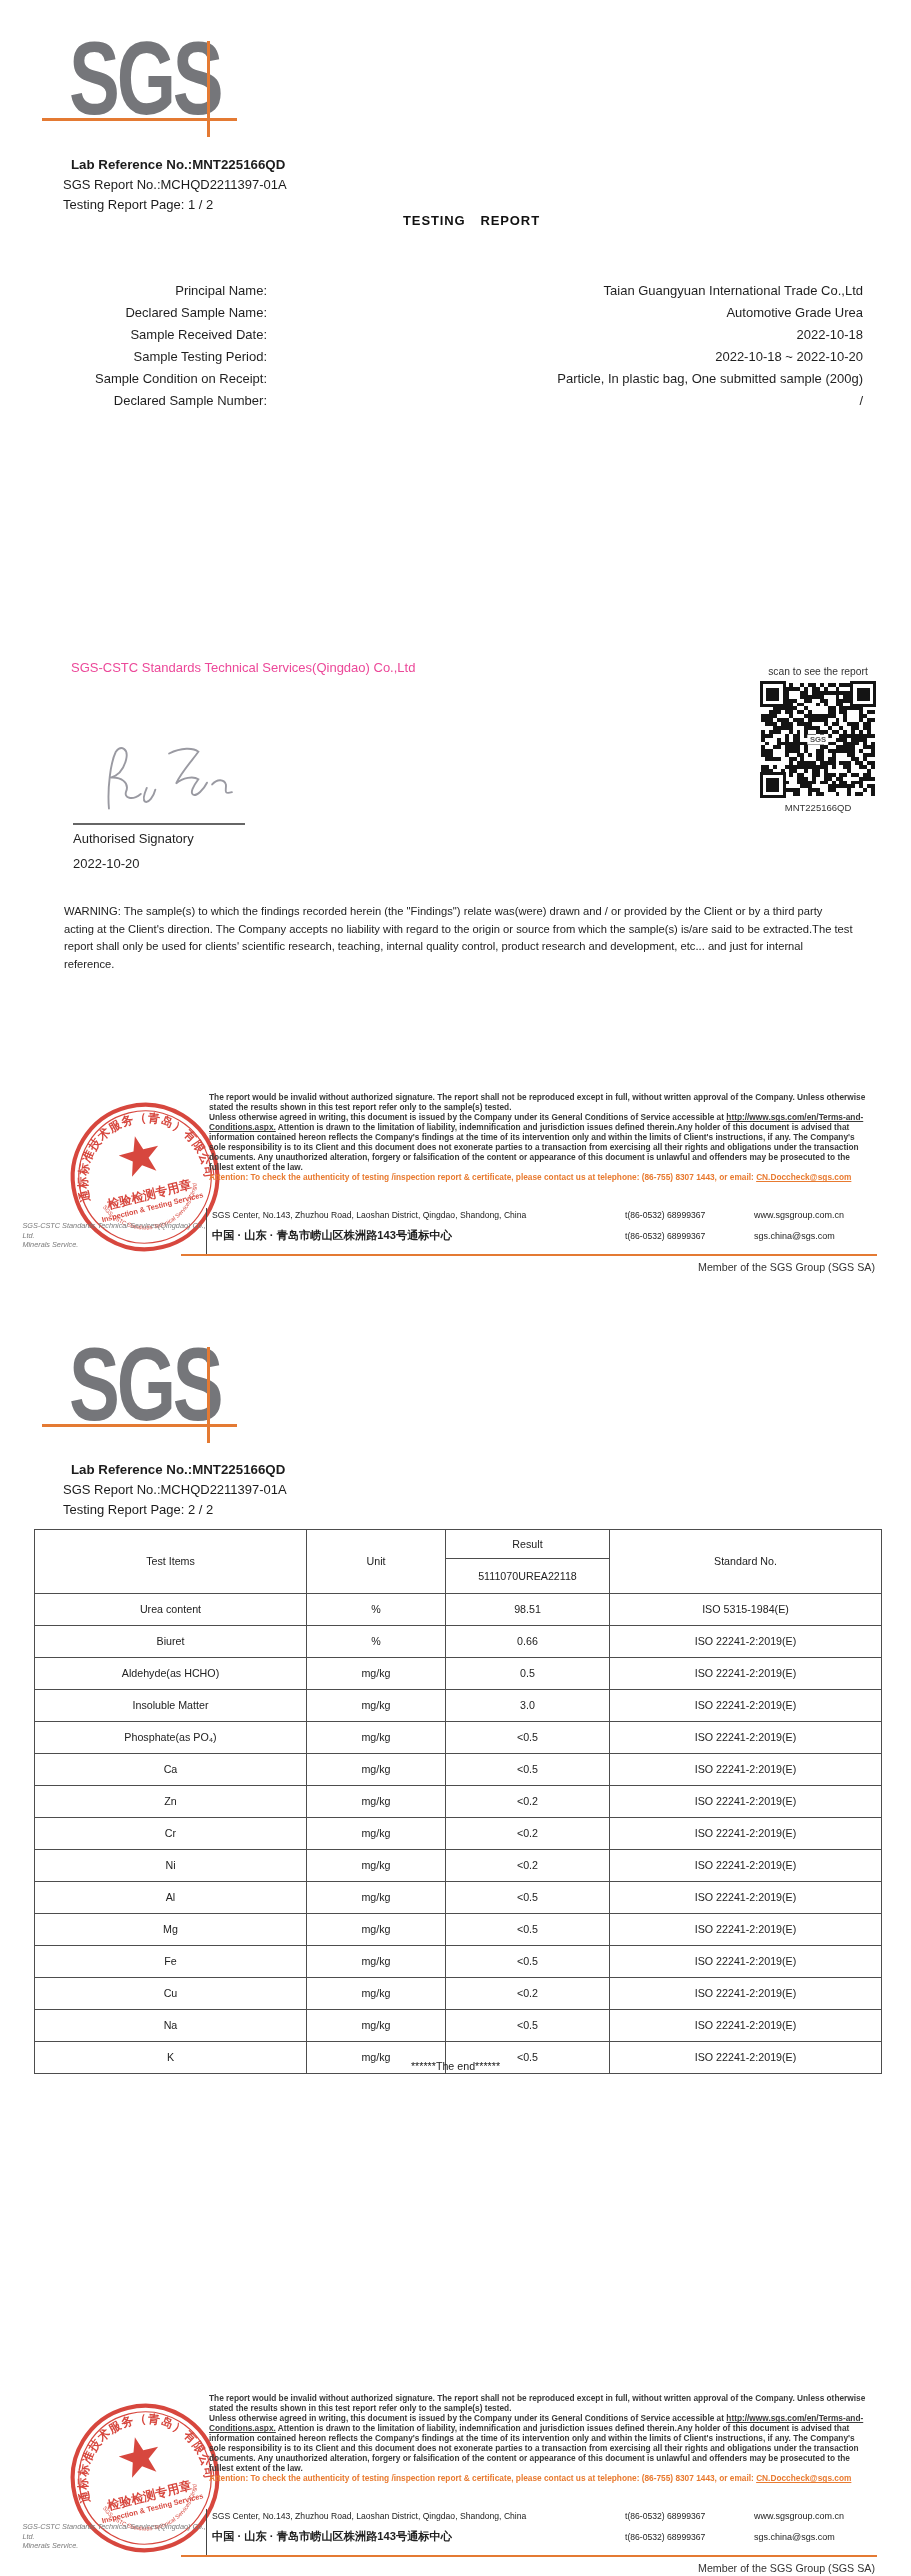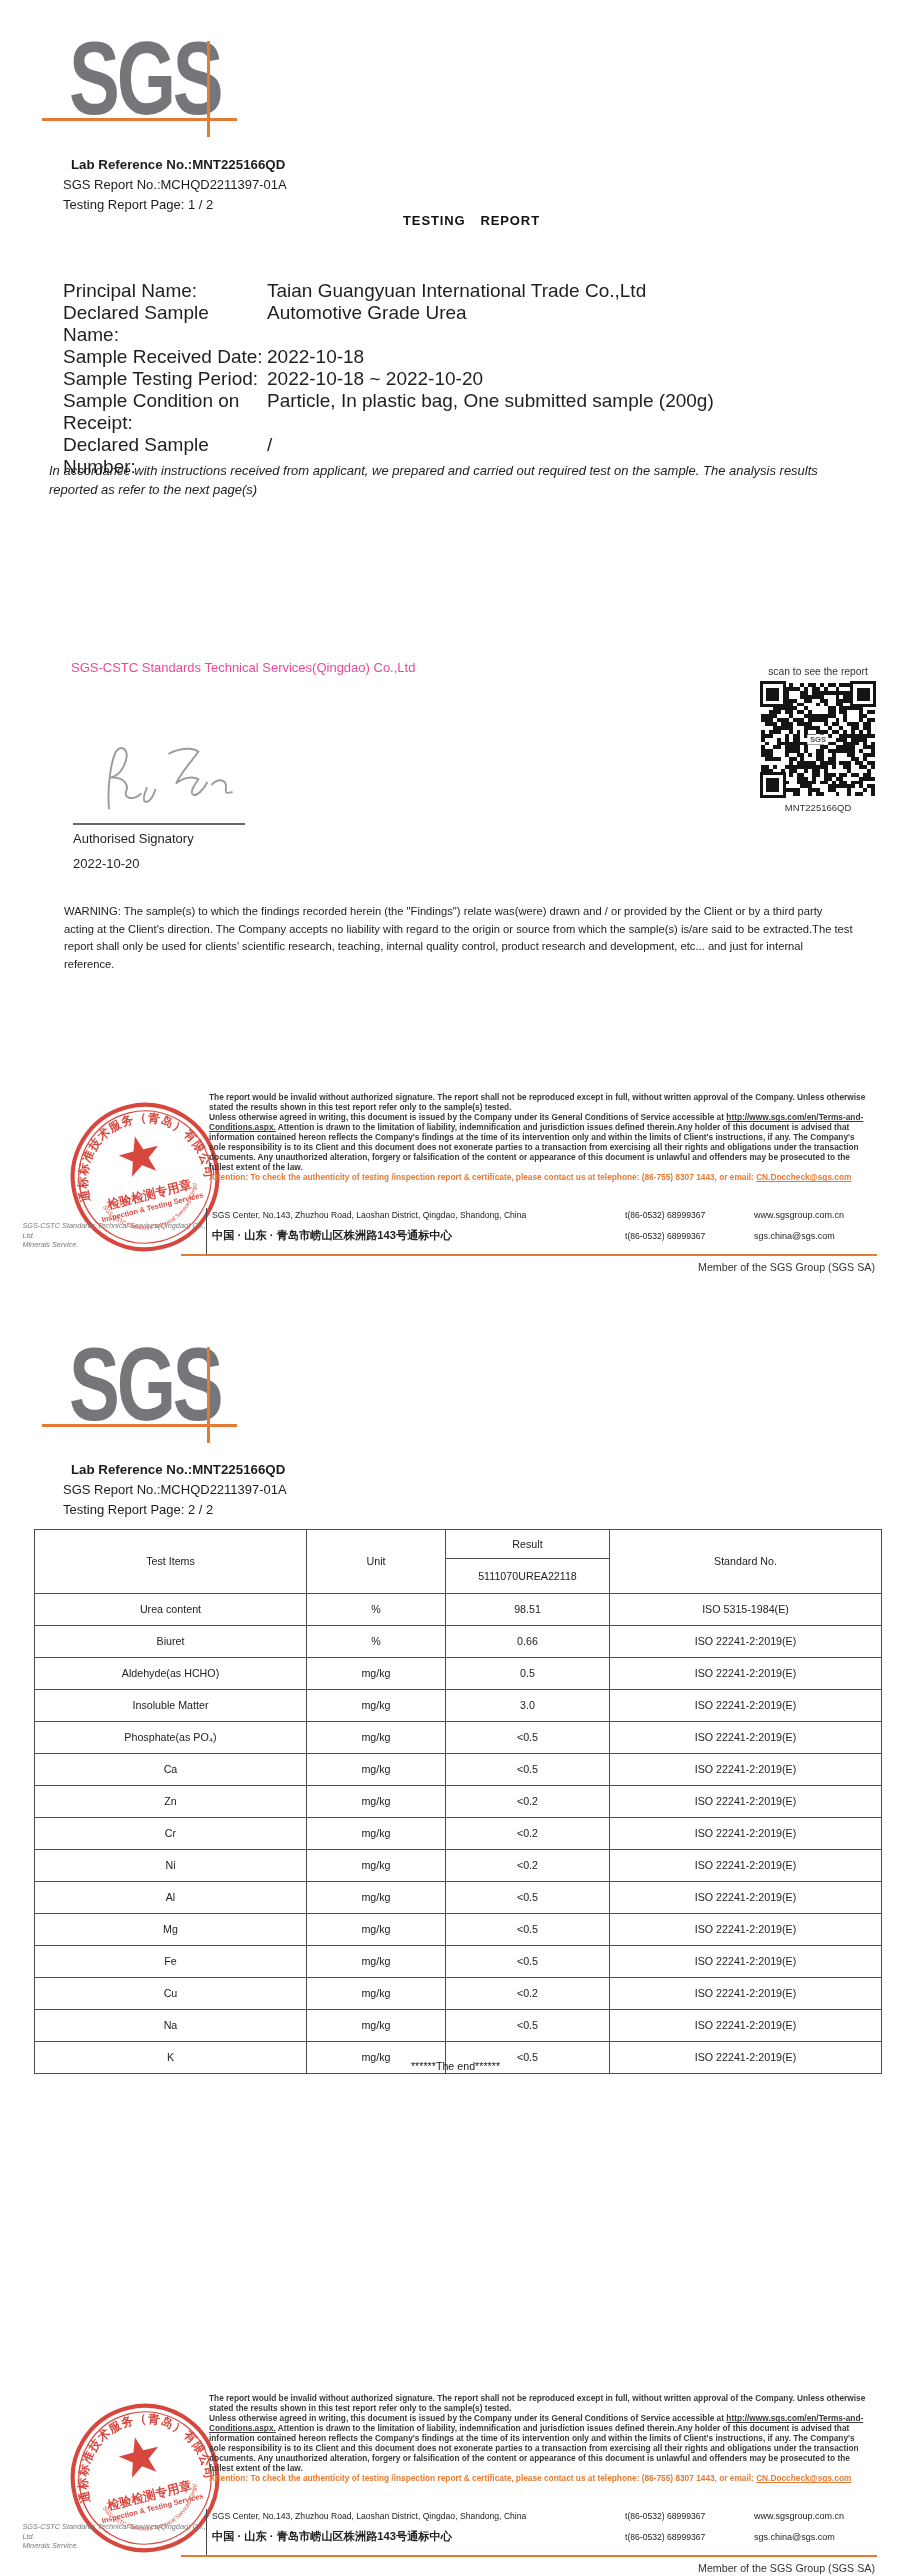--- a/index.html
+++ b/index.html
@@ -14,21 +14,21 @@
   .logo-vline{position:absolute;left:162px;top:6.9px;width:2.6px;height:96px;background:#e47a33;}
 
   
   .hdr{position:absolute;left:63px;line-height:20px;font-size:13px;color:#1c1c1c;}
   .hdr .bold{font-weight:700;font-size:13.3px;margin-left:8px;}
   .doc-title{position:absolute;left:16px;width:100%;text-align:center;font-weight:700;font-size:13px;
              letter-spacing:0.9px;word-spacing:10.3px;color:#111;}
 
   
   .info-block{position:absolute;left:63px;top:280px;width:800px;}
-  .info-row{display:flex;line-height:22px;font-size:19px;}
+  .info-row{display:flex;line-height:22px;font-size:13px;text-align:right;}
   .info-label{width:204px;flex:none;}
   .info-value{flex:1;}
 
   .statement{position:absolute;left:49px;top:461px;width:817px;font-style:italic;font-size:13px;
              line-height:19px;color:#222;}
 
   .company-line{position:absolute;left:71px;top:660px;font-size:13px;color:#ec4899;}
 
   
   .qr-block{position:absolute;left:745px;top:666px;width:146px;}
@@ -120,21 +120,20 @@
       <div class="info-row">
         <span class="info-label">Sample Condition on Receipt:</span>
         <span class="info-value">Particle, In plastic bag, One submitted sample (200g)</span>
       </div>
       <div class="info-row">
         <span class="info-label">Declared Sample Number:</span>
         <span class="info-value">/</span>
       </div>
     </div>
 
-  <div class="statement">In accordance with instructions received from applicant, we prepared and carried out required test on the sample. The analysis results reported as refer to the next page(s)</div>
 
   <div class="company-line">SGS-CSTC Standards Technical Services(Qingdao) Co.,Ltd</div>
 
   <div class="qr-block">
     <div class="qr-caption">scan to see the report</div>
     <div class="qr-wrap">
       <div class="qr-grid">
           <i></i>
           <i class="f"></i>
           <i></i>

